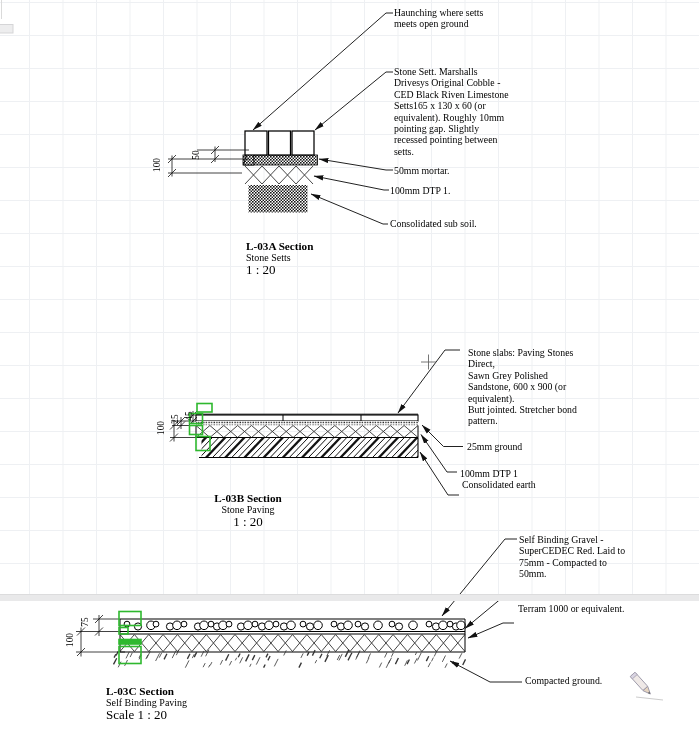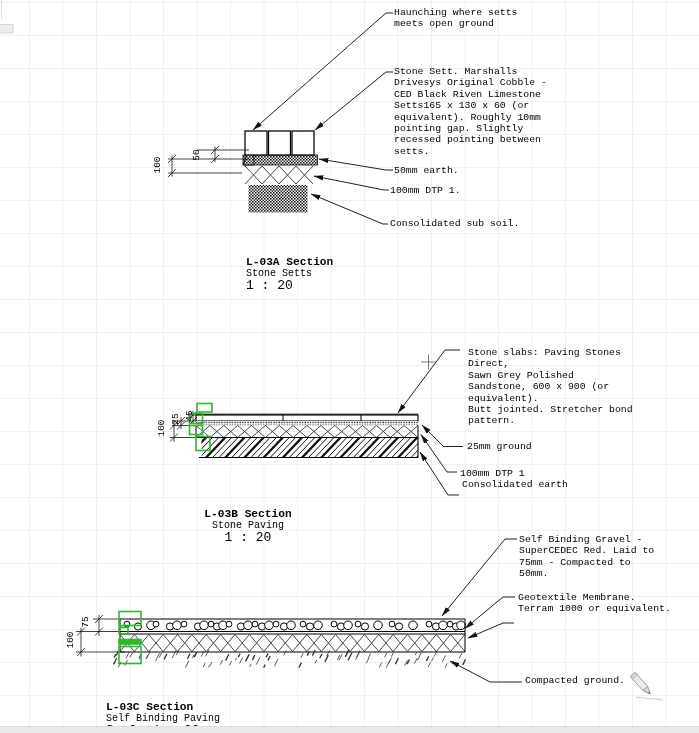--- a/index.html
+++ b/index.html
@@ -1,31 +1,31 @@
 <!DOCTYPE html>
 <html><head>
 <meta charset="utf-8">
 <style>
   html,body{margin:0;padding:0;background:#fff;width:699px;height:733px;overflow:hidden;}
   #canvas{
-    position:relative;width:699px;height:733px;background:#fff;
+    position:relative;width:699px;height:601px;background:#fff;
     background-image:
       linear-gradient(to right,#eef0f3 1px,transparent 1px),
       linear-gradient(to bottom,#eef0f3 1px,transparent 1px);
     background-size:33.5px 33px;
     background-position:29px 2px;
-    font-family:Liberation Mono, monospace;
+    font-family:Liberation Serif, serif;
   }
   svg{position:absolute;left:0;top:0;}
   .callout{
     position:absolute;font-size:9.8px;line-height:11.4px;color:#000;
     white-space:pre;letter-spacing:0;
   }
   .titleblock{position:absolute;color:#000;}
-  .tb-title{font-size:11.2px;font-weight:bold;line-height:12px;white-space:pre;margin-top:16px;}
+  .tb-title{font-size:11.2px;font-weight:bold;line-height:12px;white-space:pre;}
   .tb-sub{font-size:10px;line-height:11.5px;white-space:pre;}
   .tb-scale{font-size:13px;line-height:11.5px;white-space:pre;}
   .centered{text-align:center;width:102px;}
   .dim{
     position:absolute;font-size:9.4px;color:#000;white-space:pre;
     transform:translate(-50%,-50%) rotate(-90deg);
   }
   #bottombar{
     position:absolute;left:0;right:0;bottom:0;height:6px;
     background:#e9e9ea;border-top:1px solid #dcdcdd;
@@ -329,21 +329,21 @@
   <div class="callout" style="left:394px;top:7px">Haunching where setts
 meets open ground</div>
   <div class="callout" style="left:394px;top:66px">Stone Sett. Marshalls
 Drivesys Original Cobble -
 CED Black Riven Limestone
 Setts165 x 130 x 60 (or
 equivalent). Roughly 10mm
 pointing gap. Slightly
 recessed pointing between
 setts.</div>
-  <div class="callout" style="left:394px;top:165px">50mm earth.</div>
+  <div class="callout" style="left:394px;top:165px">50mm mortar.</div>
   <div class="callout" style="left:390px;top:185px">100mm DTP 1.</div>
   <div class="callout" style="left:390px;top:218px">Consolidated sub soil.</div>
 
   <div class="callout" style="left:468px;top:347px">Stone slabs: Paving Stones
 Direct,
 Sawn Grey Polished
 Sandstone, 600 x 900 (or
 equivalent).
 Butt jointed. Stretcher bond
 pattern.</div>

